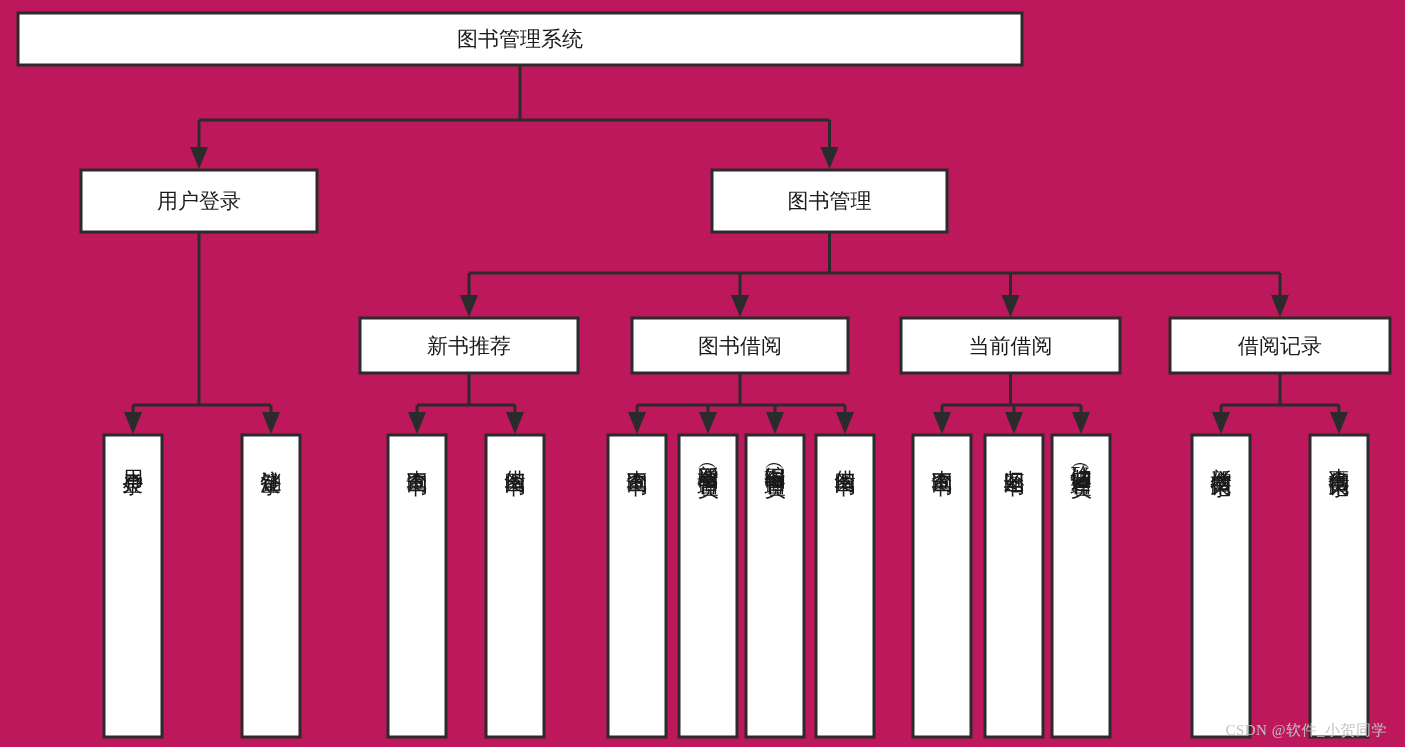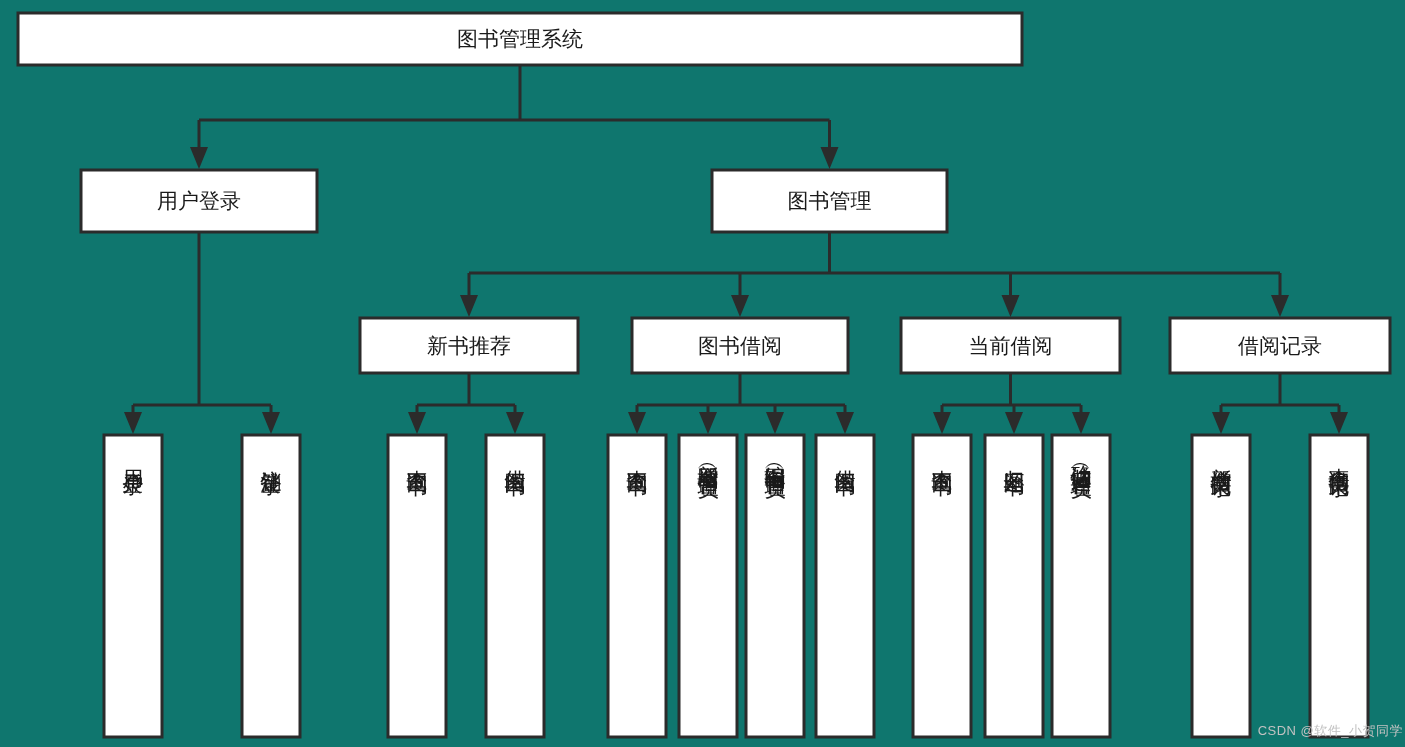--- a/index.html
+++ b/index.html
@@ -7,21 +7,21 @@
     padding: 0;
     background: #ffffff;
   }
   body {
     font-family: "DejaVu Sans", "Liberation Sans", sans-serif;
   }
   #canvas {
     position: relative;
     width: 1405px;
     height: 747px;
-    background: #0f766e;
+    background: #be185d;
     overflow: hidden;
   }
   #diagram-svg {
     position: absolute;
     left: 0;
     top: 0;
     width: 1405px;
     height: 747px;
   }
   .node-box {
@@ -51,24 +51,24 @@
     font-family: "DejaVu Sans", "Liberation Sans", sans-serif;
     font-size: 21px;
     fill: #1a1a1a;
     writing-mode: vertical-rl;
     text-orientation: upright;
     text-anchor: middle;
     letter-spacing: 2px;
   }
   .watermark-text {
     position: absolute;
-    right: 2px;
+    right: 18px;
     bottom: 7px;
-    font-family: Liberation Sans, sans-serif;
-    font-size: 13px;
+    font-family: Liberation Serif, serif;
+    font-size: 15px;
     color: #c2c2c2;
     white-space: nowrap;
     letter-spacing: 0.5px;
   }
 </style>
 </head>
 <body>
 
 <div id="canvas">
 

